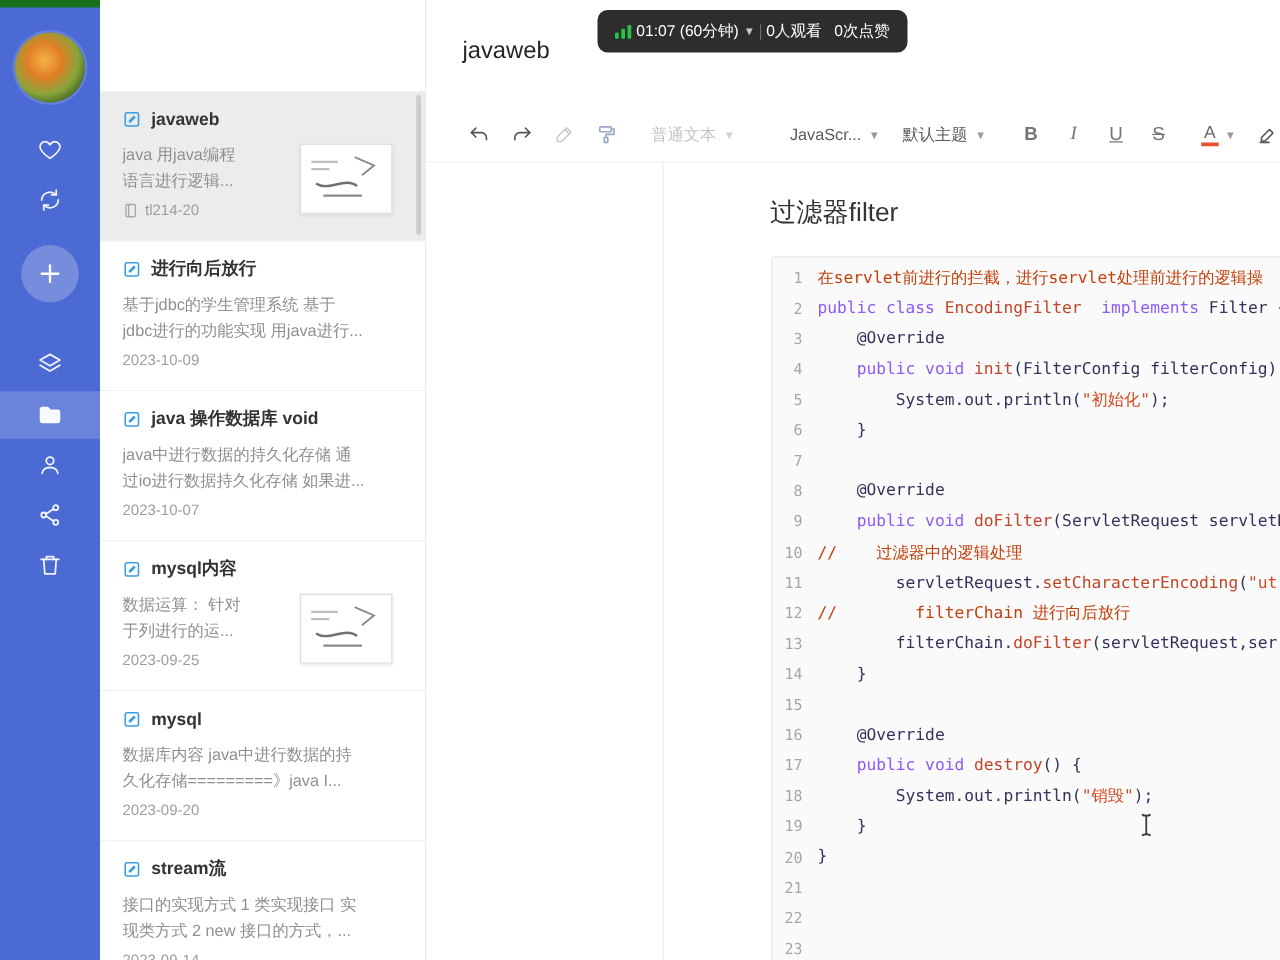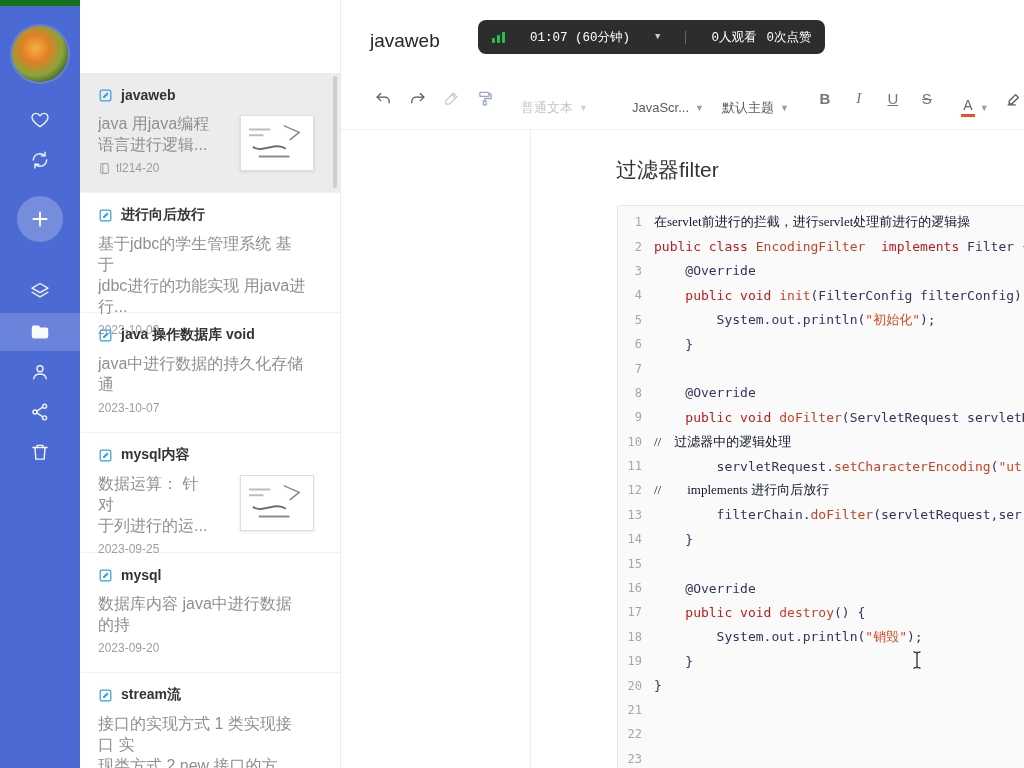--- a/index.html
+++ b/index.html
@@ -23,42 +23,42 @@
 
   
   .list-panel { position:absolute; left:80px; top:0; width:261px; height:768px; background:#fff;
                 border-right:1px solid #ececec; overflow:hidden; z-index:4; }
   .note-list { position:absolute; top:73px; left:0; width:260px; }
   .note-item { position:relative; height:120px; padding:12px 18px 0 18px; border-bottom:1px solid #f2f2f2; cursor:pointer; }
   .note-item.selected { background:#ececec; }
   .title-row { display:flex; align-items:center; gap:8px; height:20px; }
   .note-icon svg { width:15px; height:15px; display:block; }
   .title-row .title { font-size:14px; font-weight:700; color:#333; white-space:nowrap; }
-  .note-body { margin-top:8px; font-size:16px; line-height:21px; color:#8f8f8f; width:208px; overflow:hidden; }
+  .note-body { margin-top:8px; font-size:13px; line-height:21px; color:#8f8f8f; width:208px; overflow:hidden; }
   .note-item.has-thumb .note-body { width:116px; }
   .note-meta { margin-top:6px; font-size:12px; color:#9d9d9d; display:flex; align-items:center; gap:5px; }
   .thumb { position:absolute; right:26px; top:42px; width:74px; height:56px; background:#fff;
            border:1px solid #dedede; box-shadow:0 1px 3px rgba(0,0,0,.10); overflow:hidden; }
   .scrollbar-thumb { position:absolute; left:253px; top:76px; width:4px; height:112px; border-radius:2px; background:#cdcdcd; cursor:pointer; }
 
   
-  .status-pill { position:absolute; left:478px; top:20px; height:34px; background:rgba(22,22,22,.90);
-                 border-radius:8px; display:flex; align-items:center; padding:0 14px; gap:25px;
-                 color:#fff; font-size:12.5px; z-index:20; cursor:pointer;font-family:Liberation Mono, monospace; }
+  .status-pill { position:absolute; left:478px; top:8px; height:34px; background:rgba(22,22,22,.90);
+                 border-radius:8px; display:flex; align-items:center; padding:0 14px; gap:4px;
+                 color:#fff; font-size:12.5px; z-index:20; cursor:pointer; }
   .sig { display:flex; align-items:flex-end; gap:2px; height:12px; }
   .sig i { display:block; width:3px; background:#27c24c; border-radius:1px; }
   .sig i:nth-child(1){height:5px;} .sig i:nth-child(2){height:8px;} .sig i:nth-child(3){height:11px;}
   .pill-caret { font-size:9px; color:rgba(255,255,255,.75); }
   .pill-div { width:1px; height:13px; background:rgba(255,255,255,.28); }
   .pill-stats { display:flex; gap:10px; }
 
   
   .editor { position:absolute; left:341px; top:0; right:0; bottom:0; background:#fff; overflow:hidden; }
   .doc-title { position:absolute; left:29px; top:30px; font-size:19px; color:#262626; cursor:text; }
-  .toolbar { position:absolute; left:0; top:86px; right:0; height:44px; display:flex; 
+  .toolbar { position:absolute; left:0; top:86px; right:0; height:44px; display:flex; align-items:center;
              padding-left:30px; border-bottom:1px solid #f1f1f1; }
   .tb-btn { width:24px; height:24px; margin-right:10px; display:flex; align-items:center; justify-content:center;
             color:#555; cursor:pointer; flex:0 0 auto; }
   .tb-btn svg { width:17px; height:17px; stroke:currentColor; fill:none; stroke-width:1.8; stroke-linecap:round; stroke-linejoin:round; }
   .tb-btn.disabled { color:#c9c9c9; }
   .tb-select { display:flex; align-items:center; gap:6px; font-size:13px; color:#5a5a5a; cursor:pointer; flex:0 0 auto; white-space:nowrap; }
   .tb-select .caret { font-size:9px; color:#9a9a9a; }
   .tb-select.disabled { color:#c5c5c5; }
   .tb-select.disabled .caret { color:#d0d0d0; }
   .tb-text { width:24px; height:24px; margin-right:10px; display:flex; align-items:center; justify-content:center;
@@ -74,24 +74,24 @@
 
   .content-title { position:absolute; left:275px; top:156px; font-size:21px; color:#333; cursor:text; }
 
   .code-block { position:absolute; left:276px; top:205px; width:620px; height:620px; background:#fafafa;
                 border:1px solid #e8e8e8; border-radius:2px; padding-top:4px; cursor:text;
                 font-family:"DejaVu Sans Mono","Liberation Mono",monospace; }
   .code-line { display:flex; height:24.4px; align-items:center; }
   .code-line .ln { width:36px; text-align:right; padding-right:12px; font-size:12px; color:#a6a6a6; flex:0 0 auto; }
   .code-line .code { white-space:pre; font-size:13px; }
   .code .d   { color:#33335c; }
-  .code .kw  { color:#b91c1c;margin-top:43px; }
+  .code .kw  { color:#8b5cf6;margin-top:43px; }
   .code .fn  { color:#c2452a; }
   .code .str { color:#d2491f; }
-  .code .cm  { color:#0f172a;font-family:Liberation Serif, serif; }
+  .code .cm  { color:#c2410c; }
 
   .text-cursor { position:absolute; left:570px; top:650px; z-index:30; pointer-events:none; }
 </style>
 </head>
 <body>
 
 <div class="app">
 
   <div class="sidebar">
     <div class="green-strip"></div>
@@ -207,20 +207,21 @@
             <span class="note-icon">
               <svg viewBox="0 0 24 24">
                 <rect x="3.5" y="3.5" width="17" height="17" rx="2.5" fill="none" stroke="#3a9ee0" stroke-width="2"></rect>
                 <path d="M8 13.5 14.5 7l2.5 2.5L10.5 16H8v-2.5z" fill="#3a9ee0"></path>
               </svg>
             </span>
             <span class="title">java 操作数据库 void</span>
           </div>
           <div class="note-body">
             <div>java中进行数据的持久化存储 通</div>
+            <div>过io进行数据持久化存储 如果进...</div>
           </div>
           <div class="note-meta">
             <span>2023-10-07</span>
           </div>
         </div>
         <div class="note-item has-thumb">
           <div class="title-row">
             <span class="note-icon">
               <svg viewBox="0 0 24 24">
                 <rect x="3.5" y="3.5" width="17" height="17" rx="2.5" fill="none" stroke="#3a9ee0" stroke-width="2"></rect>
@@ -248,20 +249,21 @@
             <span class="note-icon">
               <svg viewBox="0 0 24 24">
                 <rect x="3.5" y="3.5" width="17" height="17" rx="2.5" fill="none" stroke="#3a9ee0" stroke-width="2"></rect>
                 <path d="M8 13.5 14.5 7l2.5 2.5L10.5 16H8v-2.5z" fill="#3a9ee0"></path>
               </svg>
             </span>
             <span class="title">mysql</span>
           </div>
           <div class="note-body">
             <div>数据库内容 java中进行数据的持</div>
+            <div>久化存储=========》java I...</div>
           </div>
           <div class="note-meta">
             <span>2023-09-20</span>
           </div>
         </div>
         <div class="note-item">
           <div class="title-row">
             <span class="note-icon">
               <svg viewBox="0 0 24 24">
                 <rect x="3.5" y="3.5" width="17" height="17" rx="2.5" fill="none" stroke="#3a9ee0" stroke-width="2"></rect>
@@ -405,21 +407,21 @@
           <div class="code-line">
             <span class="ln">10</span>
             <span class="code"><span class="cm">//    过滤器中的逻辑处理</span></span>
           </div>
           <div class="code-line">
             <span class="ln">11</span>
             <span class="code"><span class="d">        servletRequest.</span><span class="fn">setCharacterEncoding</span><span class="d">(</span><span class="str">"ut</span></span>
           </div>
           <div class="code-line">
             <span class="ln">12</span>
-            <span class="code"><span class="cm">//        implements 进行向后放行</span></span>
+            <span class="code"><span class="cm">//        filterChain 进行向后放行</span></span>
           </div>
           <div class="code-line">
             <span class="ln">13</span>
             <span class="code"><span class="d">        filterChain.</span><span class="fn">doFilter</span><span class="d">(servletRequest,ser</span></span>
           </div>
           <div class="code-line">
             <span class="ln">14</span>
             <span class="code"><span class="d">    }</span></span>
           </div>
           <div class="code-line">

